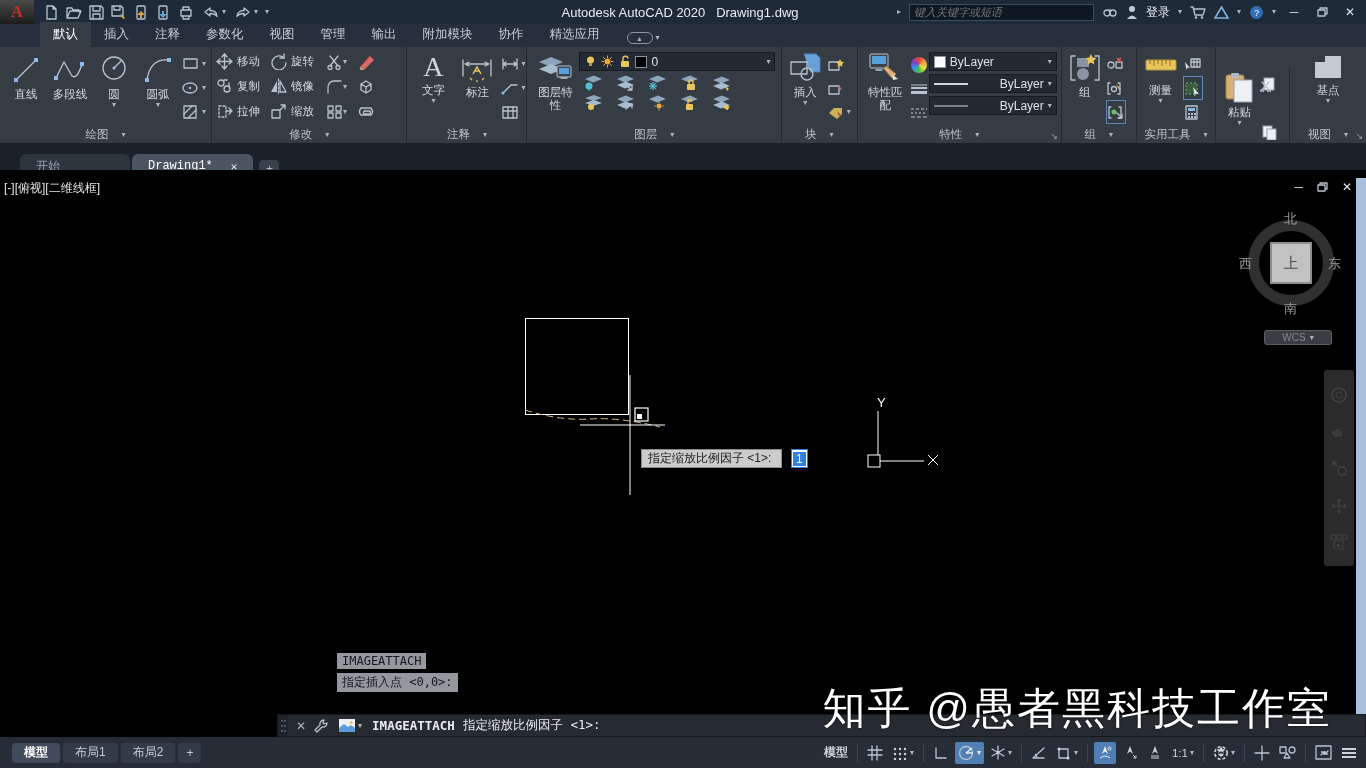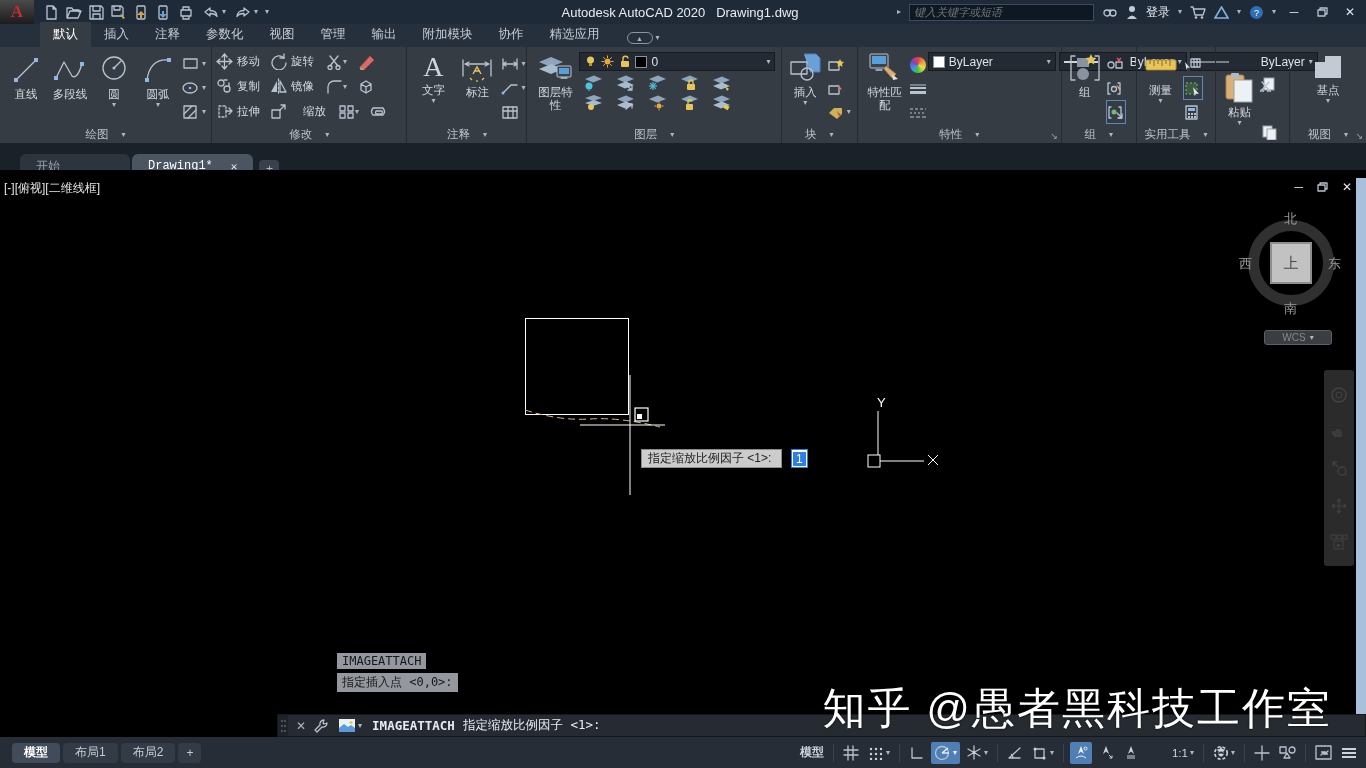--- a/index.html
+++ b/index.html
@@ -339,21 +339,21 @@
             </span>
         </div>
         <div class="mrow">
           <span style="display:flex;align-items:center;gap:4px;">
               <svg width="17" height="17">
                 <path class="ic" d="M3,3 h7 v11 h-7 z" stroke-dasharray="2 2"></path>
                 <path class="ic" d="M10,8 h6 M13,5 l3,3 -3,3"></path>
               </svg>
               <span class="lbl">拉伸</span>
             </span>
-          <span style="display:flex;align-items:center;gap:16px;margin-left:6px;">
+          <span style="display:flex;align-items:center;gap:4px;margin-left:6px;">
               <svg width="17" height="17">
                 <rect class="ic" x="2" y="7" width="8" height="8"></rect>
                 <path class="ic" d="M10,7 L15,2 M15,2 h-4 M15,2 v4"></path>
               </svg>
               <span class="lbl">缩放</span>
             </span>
           <span style="display:flex;align-items:center;margin-left:8px;">
               <svg width="17" height="16">
                 <rect class="ic" x="2" y="2" width="5" height="5"></rect>
                 <rect class="ic" x="10" y="2" width="5" height="5"></rect>
@@ -606,21 +606,21 @@
               <line x1="0" y1="1" x2="16" y2="1" stroke="#b9c3d0" stroke-width="1"></line>
               <line x1="0" y1="4" x2="16" y2="4" stroke="#b9c3d0" stroke-width="2"></line>
               <line x1="0" y1="8.5" x2="16" y2="8.5" stroke="#b9c3d0" stroke-width="3"></line>
             </svg>
           <svg width="16" height="12">
               <line x1="0" y1="2" x2="16" y2="2" stroke="#b9c3d0" stroke-dasharray="3 2"></line>
               <line x1="0" y1="6" x2="16" y2="6" stroke="#b9c3d0" stroke-dasharray="2 2"></line>
               <line x1="0" y1="10" x2="16" y2="10" stroke="#b9c3d0" stroke-dasharray="4 2"></line>
             </svg>
         </div>
-        <div style="display:flex;flex-direction:row;gap:3px;padding-top:2px;">
+        <div style="display:flex;flex-direction:column;gap:3px;padding-top:2px;">
           <div class="dd" style="width:128px;">
             <span style="width:12px;height:12px;background:#fff;border:1px solid #8a929c;display:inline-block;"></span>
             <span style="flex:1;">ByLayer</span>
               <span class="caret">▾</span>
           </div>
           <div class="dd" style="width:128px;">
             <svg width="34" height="4">
                 <line x1="0" y1="2" x2="34" y2="2" stroke="#cfd5dc" stroke-width="2"></line>
               </svg>
             <span style="flex:1;text-align:right;">ByLayer</span>
@@ -994,21 +994,21 @@
             <path d="M11,10 l3,3 M14,13 h-2.5 M14,13 v-2.5" stroke="#ccd3db" fill="none"></path>
           </svg>
         </div>
       <div class="sbtn">
           <svg width="16" height="15">
             <path d="M8,1 l3,8 -3,-2.5 -3,2.5 z" fill="#ccd3db"></path>
             <path d="M4,11 h8 M4,13 h8" stroke="#ccd3db"></path>
           </svg>
         </div>
       <div class="sbtn">
-          <span style="font-size:11.5px;margin-left:24px;">1:1</span>
+          <span style="font-size:11.5px;">1:1</span>
           <span class="caret">▾</span>
         </div>
       <div class="ssep"></div>
       <div class="sbtn">
           <svg width="16" height="16">
             <path d="M8,1.5 l1.4,2.6 2.9,0.3 -2,2.2 0.6,2.9 -2.9,-1.3 -2.9,1.3 0.6,-2.9 -2,-2.2 2.9,-0.3 z M8,6.5 a2.5,2.5 0 1 0 0.1,0" fill="#ccd3db"></path>
             <circle cx="8" cy="8" r="6.2" fill="none" stroke="#ccd3db" stroke-width="1.6" stroke-dasharray="3 2"></circle>
           </svg>
           <span class="caret">▾</span>
         </div>

